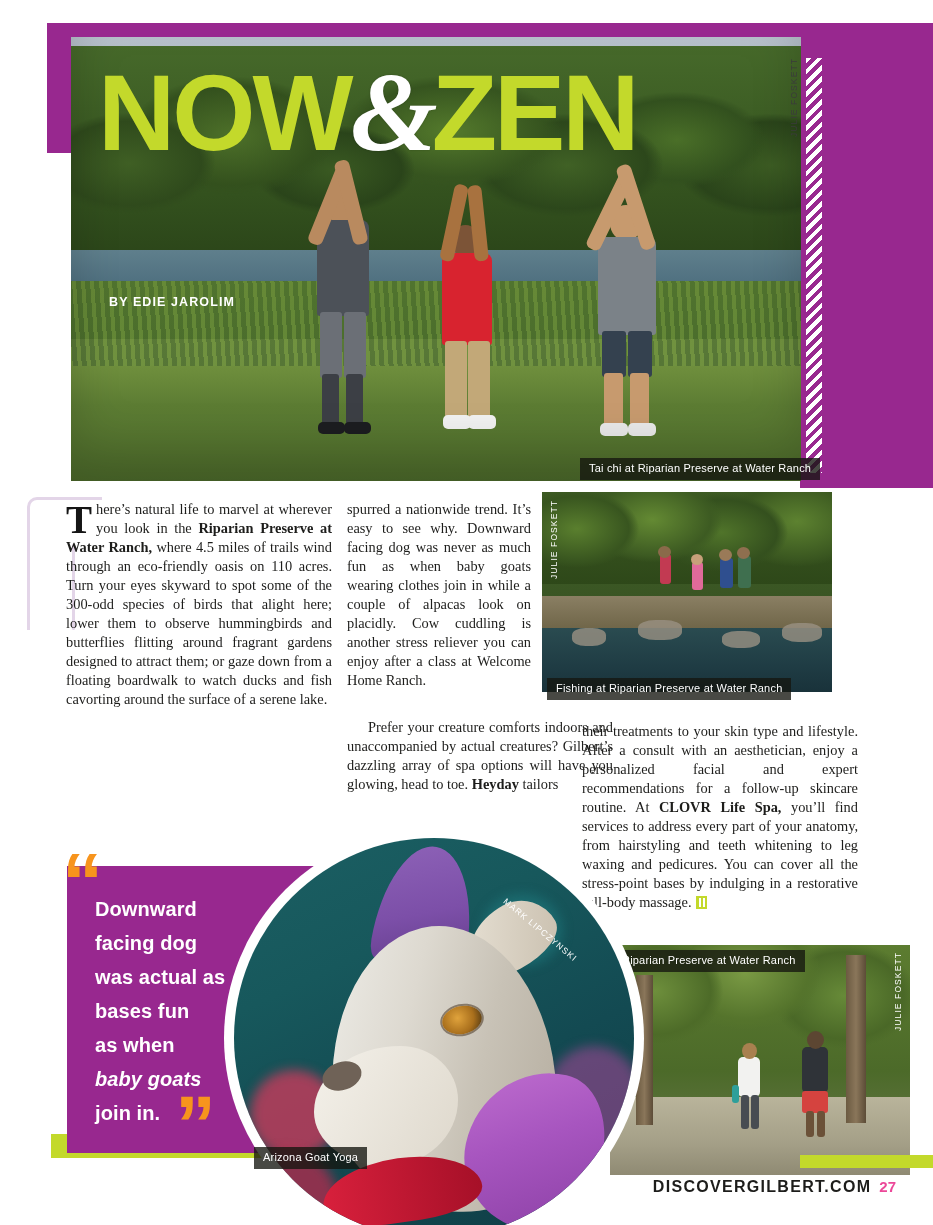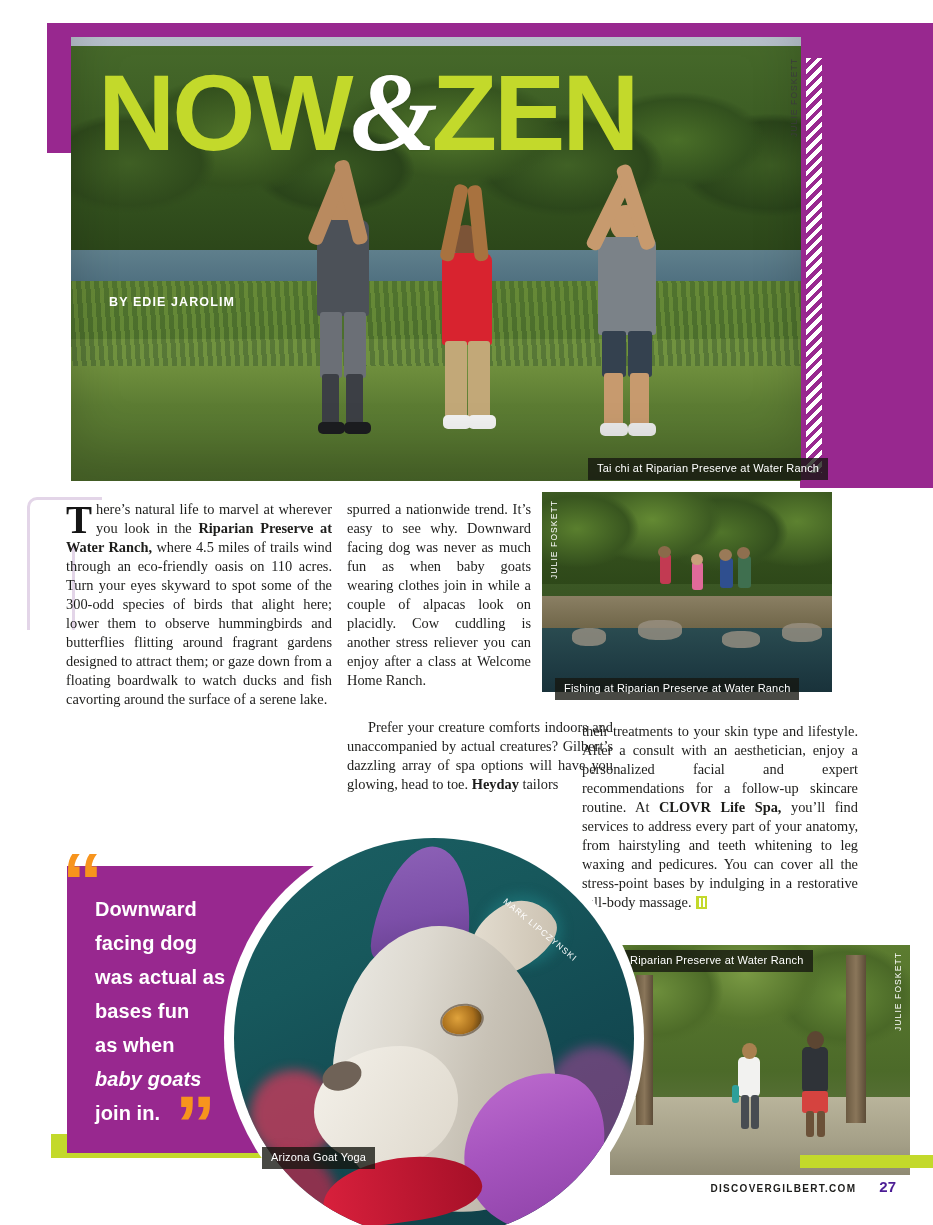--- a/index.html
+++ b/index.html
@@ -107,21 +107,21 @@
     white-space:nowrap;
   }
   .credit-hero{left:789px;top:58px;color:#3b3b3b;}
 
   
   .caption{
     position:absolute;
     background:rgba(20,22,16,.78);color:#fff;
     font-family:"Liberation Sans", sans-serif;
     font-size:11px;letter-spacing:.2px;line-height:13px;
-    padding:4px 9px 5px;white-space:nowrap;margin-left:8px;
+    padding:4px 9px 5px;white-space:nowrap;
   }
   .cap-hero{left:580px;top:458px;}
   .cap-fishing{left:547px;top:678px;}
   .cap-riparian{left:613px;top:950px;}
   .cap-goat{left:254px;top:1147px;}
 
   
   .col{
     position:absolute;
     font-family:"Liberation Serif", serif;
@@ -296,24 +296,24 @@
     transform:rotate(40deg);transform-origin:left top;
   }
 
   
   .footer{
     position:absolute;left:0;top:1178px;width:933px;text-align:right;
     padding-right:37px;box-sizing:border-box;
     font-family:"Liberation Sans", sans-serif;
   }
   .footer-site{
-    font-size:10px;font-weight:bold;letter-spacing:1.3px;color:#1d1d1b;
+    font-size:16px;font-weight:bold;letter-spacing:1.3px;color:#1d1d1b;
   }
   .footer-page{
-    font-size:15px;font-weight:bold;color:#4c1d95;margin-left:23px;letter-spacing:0;
+    font-size:15px;font-weight:bold;color:#ec4899;margin-left:8px;letter-spacing:0;
   }
 </style>
 </head>
 <body>
 
 <div class="page">
 
   <div class="hero-purple-bar"></div>
   <div class="hero-purple-right"></div>
 

